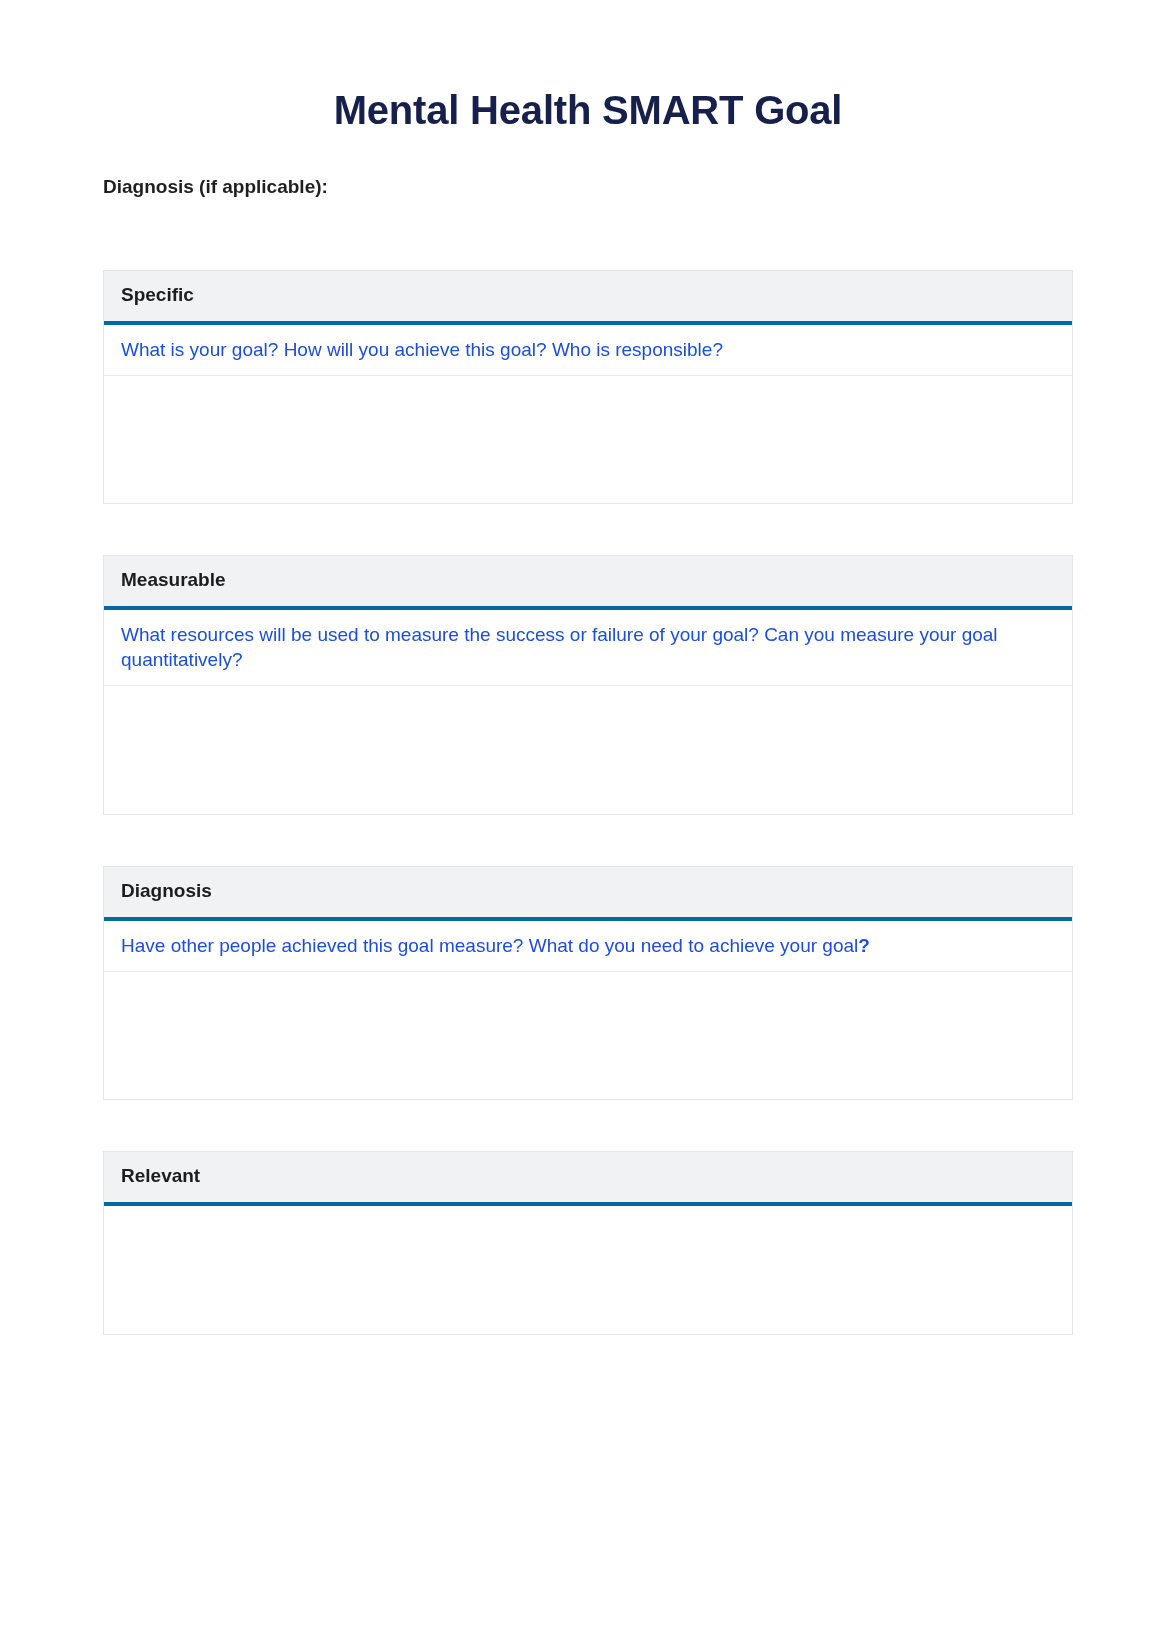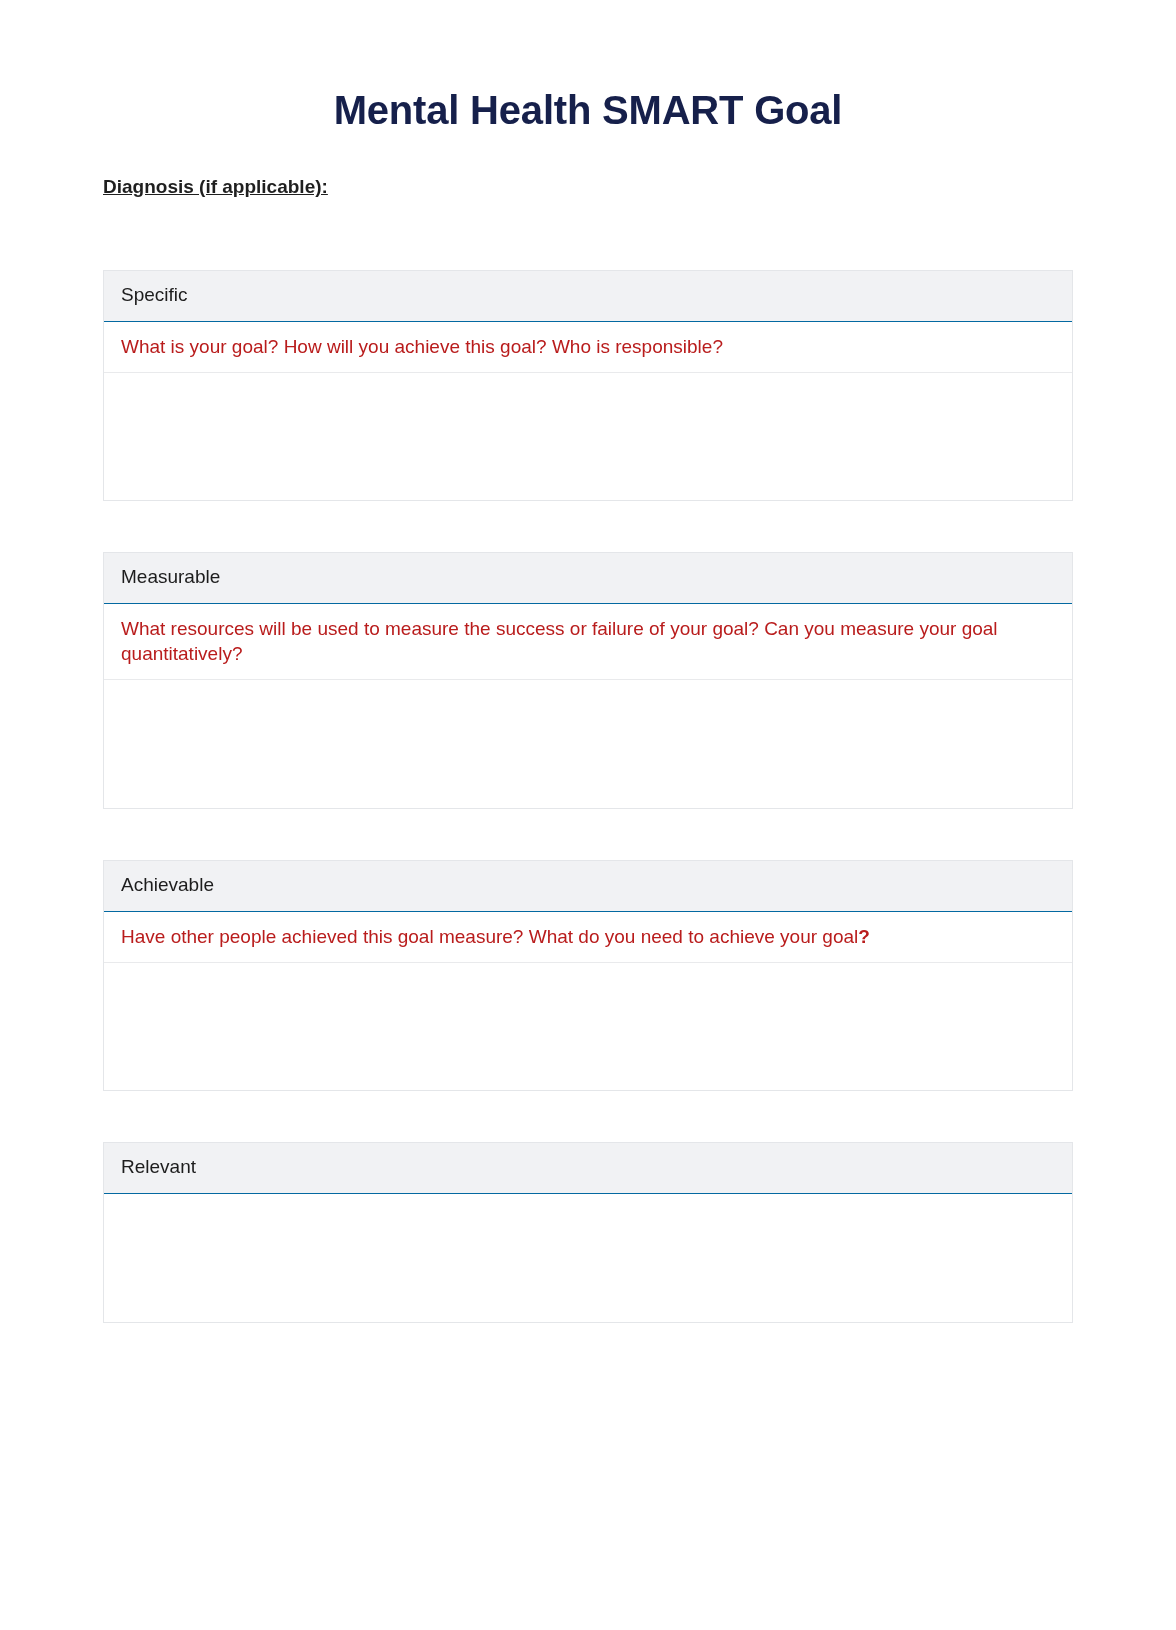--- a/index.html
+++ b/index.html
@@ -56,53 +56,52 @@
   .meta-row .meta-date {
     position: absolute;
     left: 581px;
     top: 0;
   }
   .meta-row-2 {
     height: 34px;
     font-size: 19px;
     font-weight: bold;
     color: #1f1f1f;
-    text-decoration: underline;
   }
 
   
   .sections {
     margin-top: 60px;
   }
   .section {
     border: 1px solid #e4e6e9;
     border-bottom: none;
     margin-bottom: 51px;
     background: #ffffff;
   }
   .section:last-child {
     margin-bottom: 16px;
   }
 
   .section-header {
     background: #f1f2f4;
-    border-bottom: 1px solid #0369a1;
+    border-bottom: 4px solid #0369a1;
     padding: 13px 17px 14px 17px;
     font-size: 19px;
-    font-weight: normal;
+    font-weight: bold;
     color: #1d1d1d;
     line-height: 1.2;
   }
 
   .section-prompt {
     border-bottom: 1px solid #e9eaec;
     padding: 12px 17px 13px 17px;
     font-size: 19px;
     line-height: 1.32;
-    color: #b91c1c;
+    color: #1d4ed8;
   }
   .section-prompt b {
     font-weight: bold;
   }
 
   .section-answer {
     border-bottom: 1px solid #e4e6e9;
     background: #ffffff;
     min-height: 126px;
   }
@@ -132,21 +131,21 @@
       <div class="section-answer answer-specific"></div>
     </div>
 
     <div class="section">
       <div class="section-header">Measurable</div>
       <div class="section-prompt"><span>What resources will be used to measure the success or failure of your goal? Can you measure your goal quantitatively?</span><b></b></div>
       <div class="section-answer answer-measurable"></div>
     </div>
 
     <div class="section">
-      <div class="section-header">Achievable</div>
+      <div class="section-header">Diagnosis</div>
       <div class="section-prompt"><span>Have other people achieved this goal measure? What do you need to achieve your goal</span><b>?</b></div>
       <div class="section-answer answer-achievable"></div>
     </div>
 
     <div class="section">
       <div class="section-header">Relevant</div>
       <div class="section-answer answer-relevant"></div>
     </div>
 
   </div>

